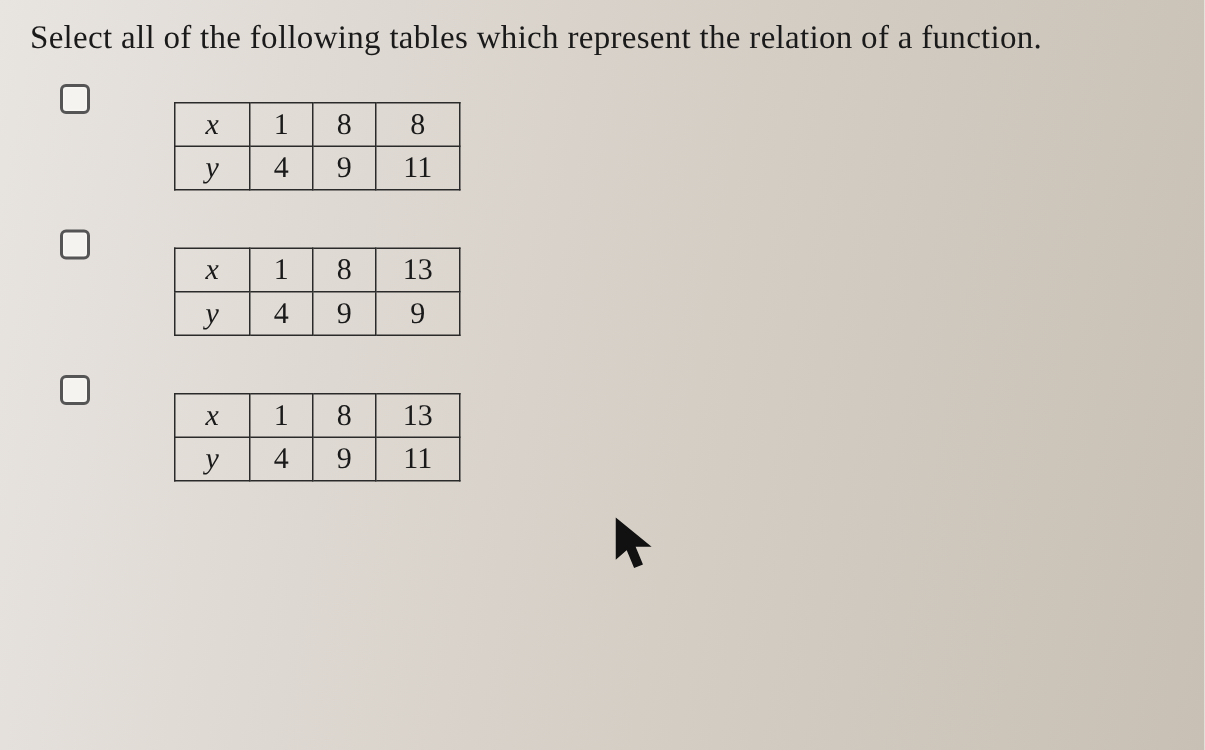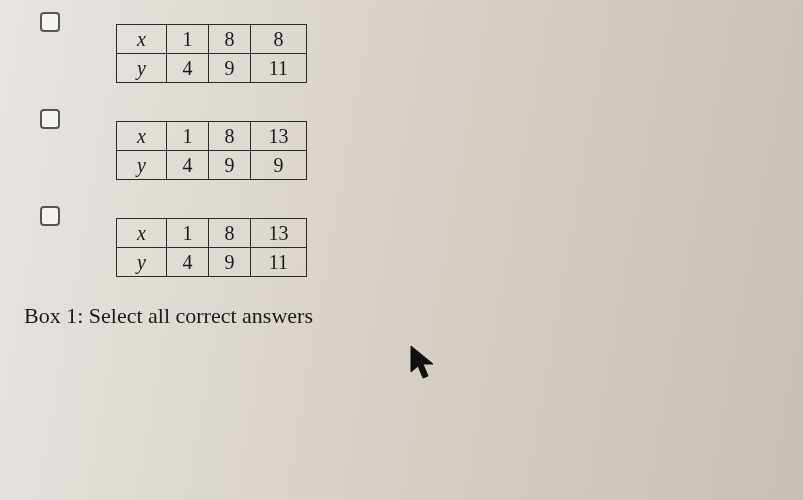--- a/index.html
+++ b/index.html
@@ -71,20 +71,21 @@
     left: 408px;
     top: 344px;
     pointer-events: none;
   }
   .cursor svg { display: block; }
 </style>
 </head>
 <body>
 
 <div class="page">
+  <div class="prompt">Select all of the following tables which represent the relation of a function.</div>
 
   <div class="options">
 
     <div class="option">
       <div class="checkbox"></div>
       <div class="tbl-wrap">
         <table class="rel">
           <tbody>
               <tr>
             <td class="hdr">x</td>
@@ -142,20 +143,19 @@
             <td class="c2">9</td>
             <td class="c3">11</td>
           </tr>
         </tbody>
           </table>
       </div>
     </div>
 
   </div>
 
-  <div class="footer">Box 1: Select all correct answers</div>
 </div>
 
 <div class="cursor">
   <svg width="30" height="38" viewBox="0 0 30 38">
     <path d="M3 2 L3 28 L10 22 L15 34 L20 32 L15 20 L25 20 Z" fill="#111" stroke="#111" stroke-width="1"></path>
   </svg>
 </div>
 
 </body></html>

